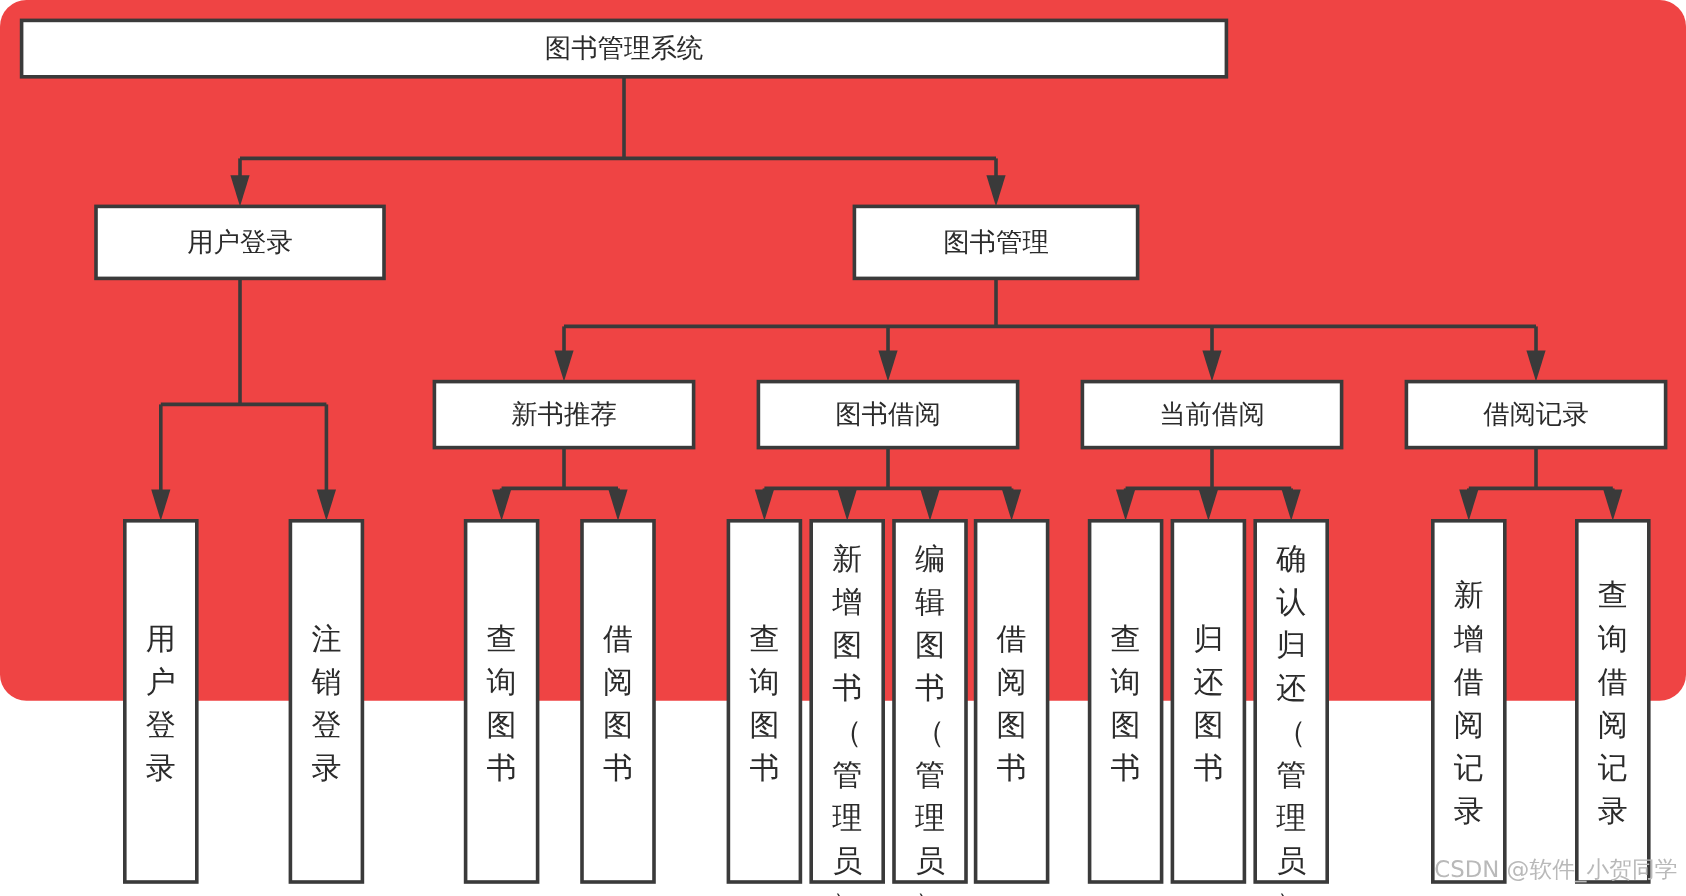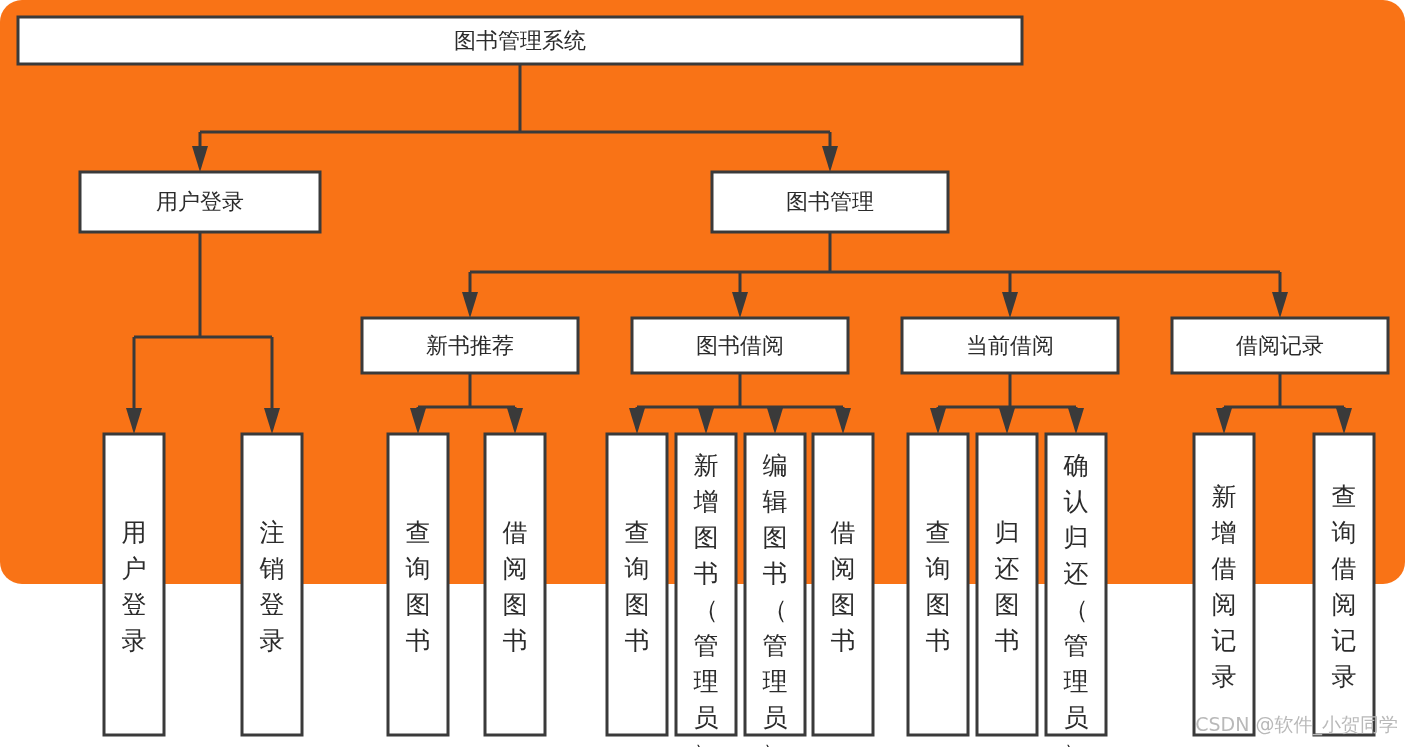--- a/index.html
+++ b/index.html
@@ -11,21 +11,21 @@
   body {
     width: 1405px;
     height: 747px;
     overflow: hidden;
     font-family: "DejaVu Sans", "Liberation Sans", sans-serif;
   }
   #diagram-root {
     position: relative;
     width: 1405px;
     height: 584px;
-    background: #f97316;
+    background: #ef4444;
     border-radius: 22px;
   }
   svg.diagram-canvas {
     position: absolute;
     left: 0;
     top: 0;
     width: 1405px;
     height: 747px;
     display: block;
   }

